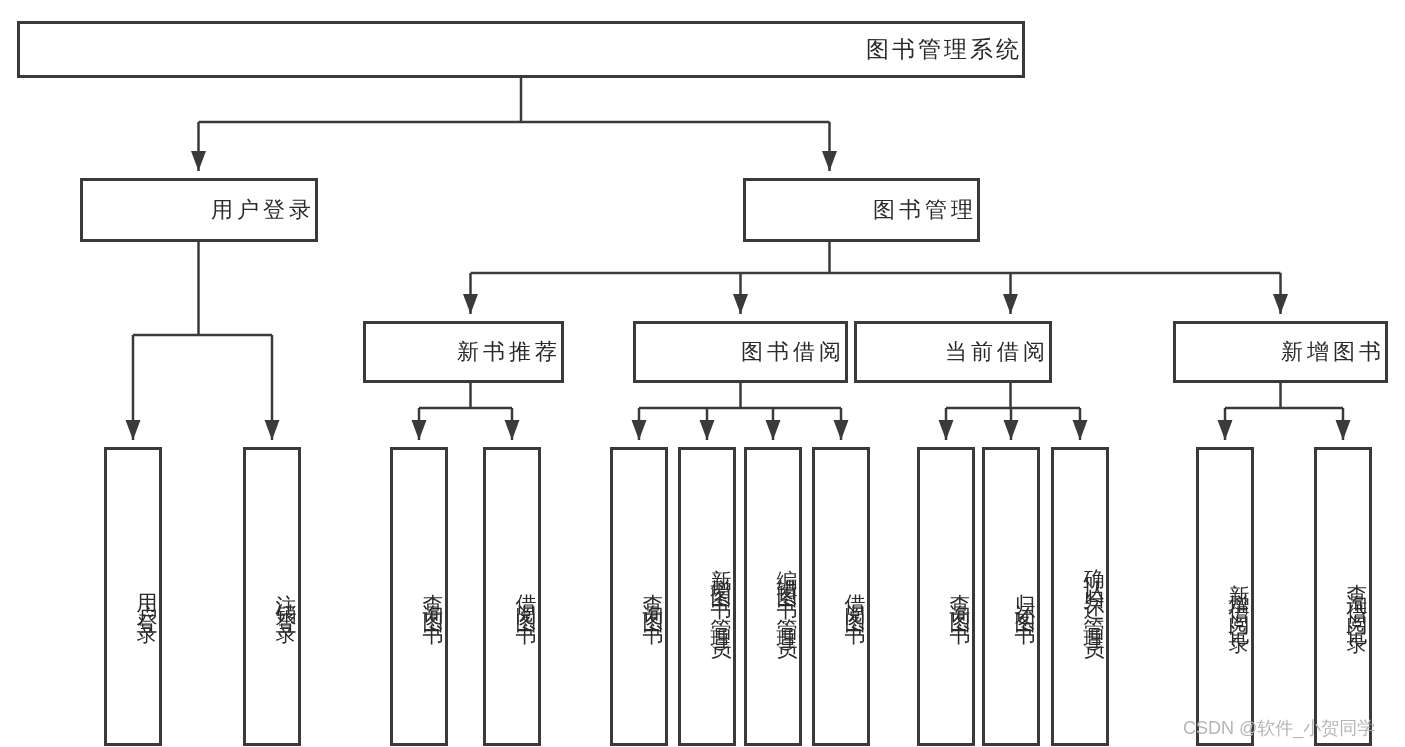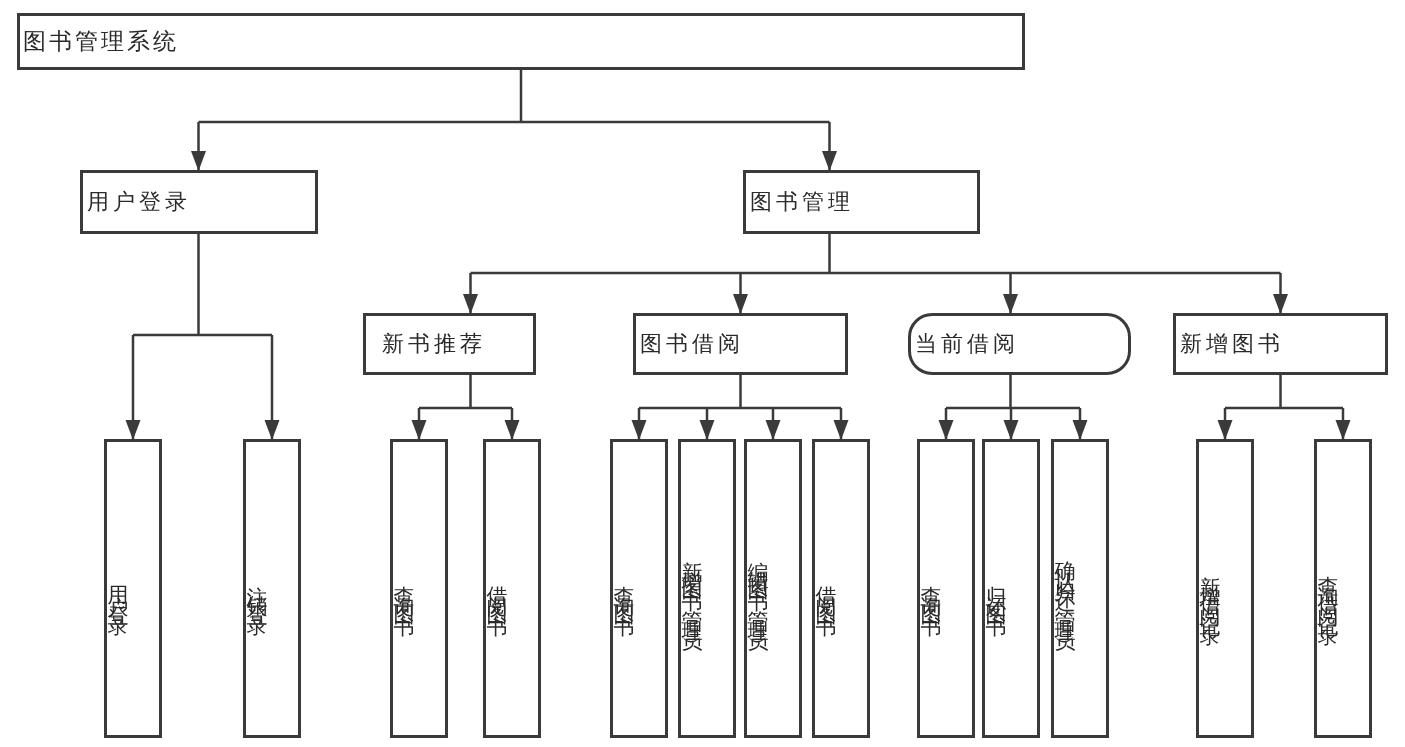--- a/index.html
+++ b/index.html
@@ -17,23 +17,24 @@
     width: 1405px; height: 747px;
     z-index: 1;
   }
   .box {
     position: absolute;
     box-sizing: border-box;
     border: 3px solid #3a3a3a;
     background: #ffffff;
     display: flex;
     align-items: center;
-    justify-content: flex-start;
+    justify-content: flex-end;
     z-index: 2;
     color: #2a2a2a;
+    margin-top: 8px;
   }
   .root-label {
     font-size: 23px;
     letter-spacing: 3px;
     text-indent: 3px;
     white-space: nowrap;
     color: #2a2a2a;
   }
   .h-label {
     font-size: 22px;
@@ -132,27 +133,27 @@
     <span class="root-label">图书管理系统</span>
   </div>
 
   <div class="box" style="left:80px; top:170px; width:238px; height:64px;">
     <span class="h-label">用户登录</span>
   </div>
   <div class="box" style="left:743px; top:170px; width:237px; height:64px;">
     <span class="h-label">图书管理</span>
   </div>
 
-  <div class="box" style="left:363px; top:313px; width:173px; height:62px;padding-left:12px;">
+  <div class="box" style="left:363px; top:313px; width:201px; height:62px;padding-left:12px;">
     <span class="h-label">新书推荐</span>
   </div>
   <div class="box" style="left:633px; top:313px; width:215px; height:62px;">
     <span class="h-label">图书借阅</span>
   </div>
-  <div class="box" style="left:908px; top:313px; width:223px; height:62px;border-radius:24px;">
+  <div class="box" style="left:854px; top:313px; width:198px; height:62px;">
     <span class="h-label">当前借阅</span>
   </div>
   <div class="box" style="left:1173px; top:313px; width:215px; height:62px;">
     <span class="h-label">新增图书</span>
   </div>
 
   <div class="box" style="left:104px; top:439px; width:58px; height:299px;">
     <span class="vtext">用户登录</span>
   </div>
   <div class="box" style="left:243px; top:439px; width:58px; height:299px;">
@@ -189,14 +190,15 @@
     <span class="vtext">确认归还（管理员）</span>
   </div>
 
   <div class="box" style="left:1196px; top:439px; width:58px; height:299px;">
     <span class="vtext">新增借阅记录</span>
   </div>
   <div class="box" style="left:1314px; top:439px; width:58px; height:299px;">
     <span class="vtext">查询借阅记录</span>
   </div>
 
+  <div id="watermark">CSDN @软件_小贺同学</div>
 
 </div>
 
 </body></html>

